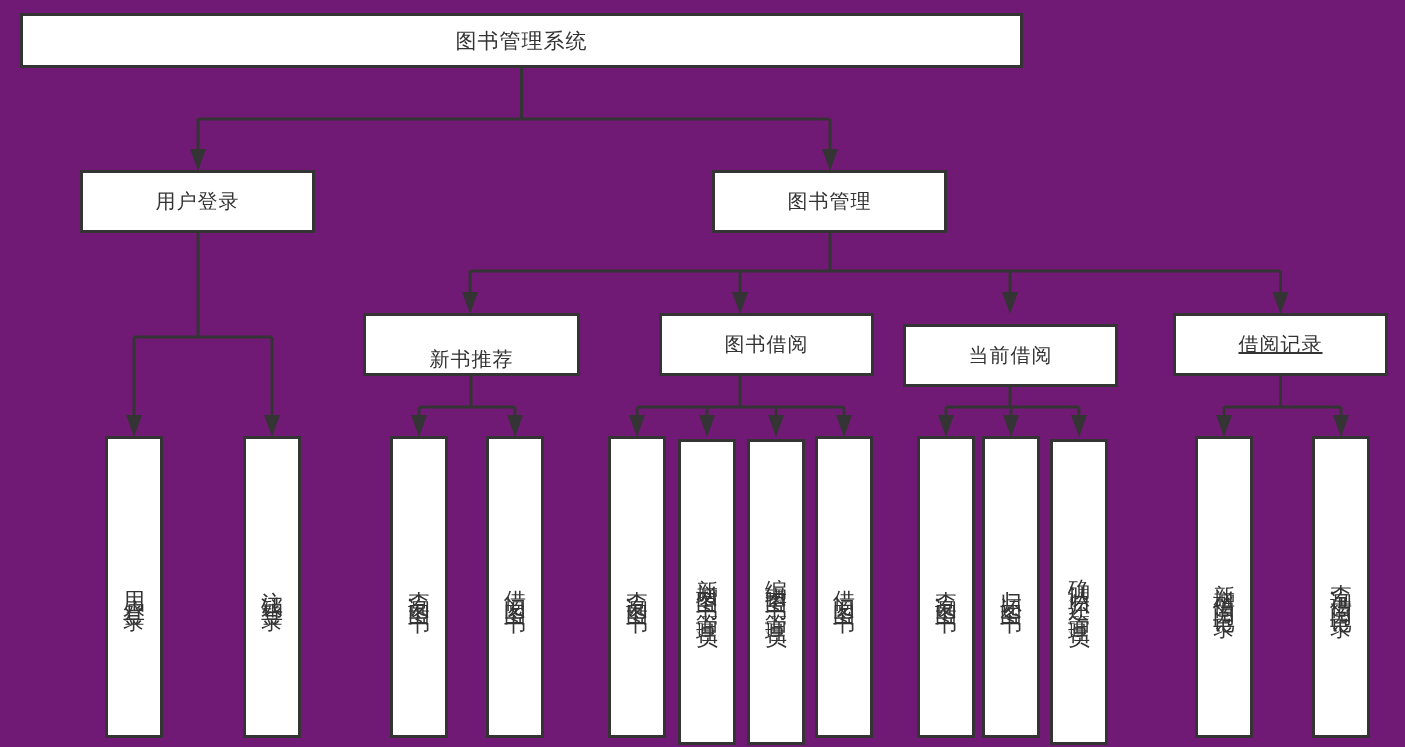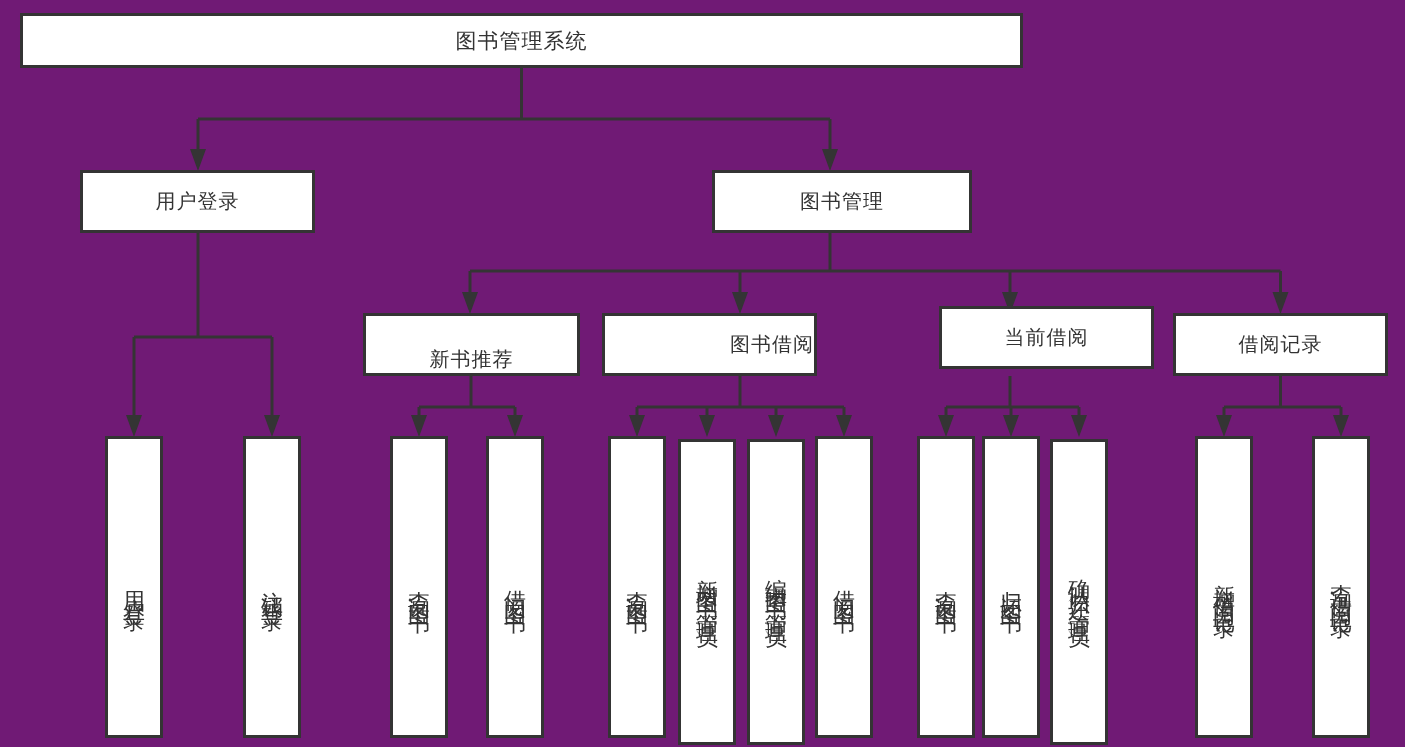--- a/index.html
+++ b/index.html
@@ -144,34 +144,34 @@
     </g>
   </svg>
 
   <div class="node hnode root-node" style="left:20px; top:13px; width:1003px; height:55px;">
     <span>图书管理系统</span>
   </div>
 
   <div class="node hnode" style="left:80px; top:170px; width:235px; height:63px;">
     <span>用户登录</span>
   </div>
-  <div class="node hnode" style="left:712px; top:170px; width:260px; height:63px;">
+  <div class="node hnode" style="left:712px; top:170px; width:235px; height:63px;">
     <span>图书管理</span>
   </div>
 
   <div class="node hnode" style="left:363px; top:313px; width:217px; height:63px;align-items:flex-end;">
     <span>新书推荐</span>
   </div>
-  <div class="node hnode" style="left:602px; top:313px; width:215px; height:63px;justify-content:flex-end;">
+  <div class="node hnode" style="left:659px; top:313px; width:215px; height:63px;">
     <span>图书借阅</span>
   </div>
-  <div class="node hnode" style="left:903px; top:306px; width:215px; height:63px;margin-left:36px;">
+  <div class="node hnode" style="left:903px; top:324px; width:215px; height:63px;">
     <span>当前借阅</span>
   </div>
-  <div class="node hnode" style="left:1173px; top:313px; width:215px; height:63px;">
+  <div class="node hnode" style="left:1173px; top:313px; width:215px; height:63px;text-decoration:underline;">
     <span>借阅记录</span>
   </div>
 
   <div class="node leaf" style="left:105px;">
     <span class="vtext">用户登录</span>
   </div>
   <div class="node leaf" style="left:243px;">
     <span class="vtext">注销登录</span>
   </div>
 

